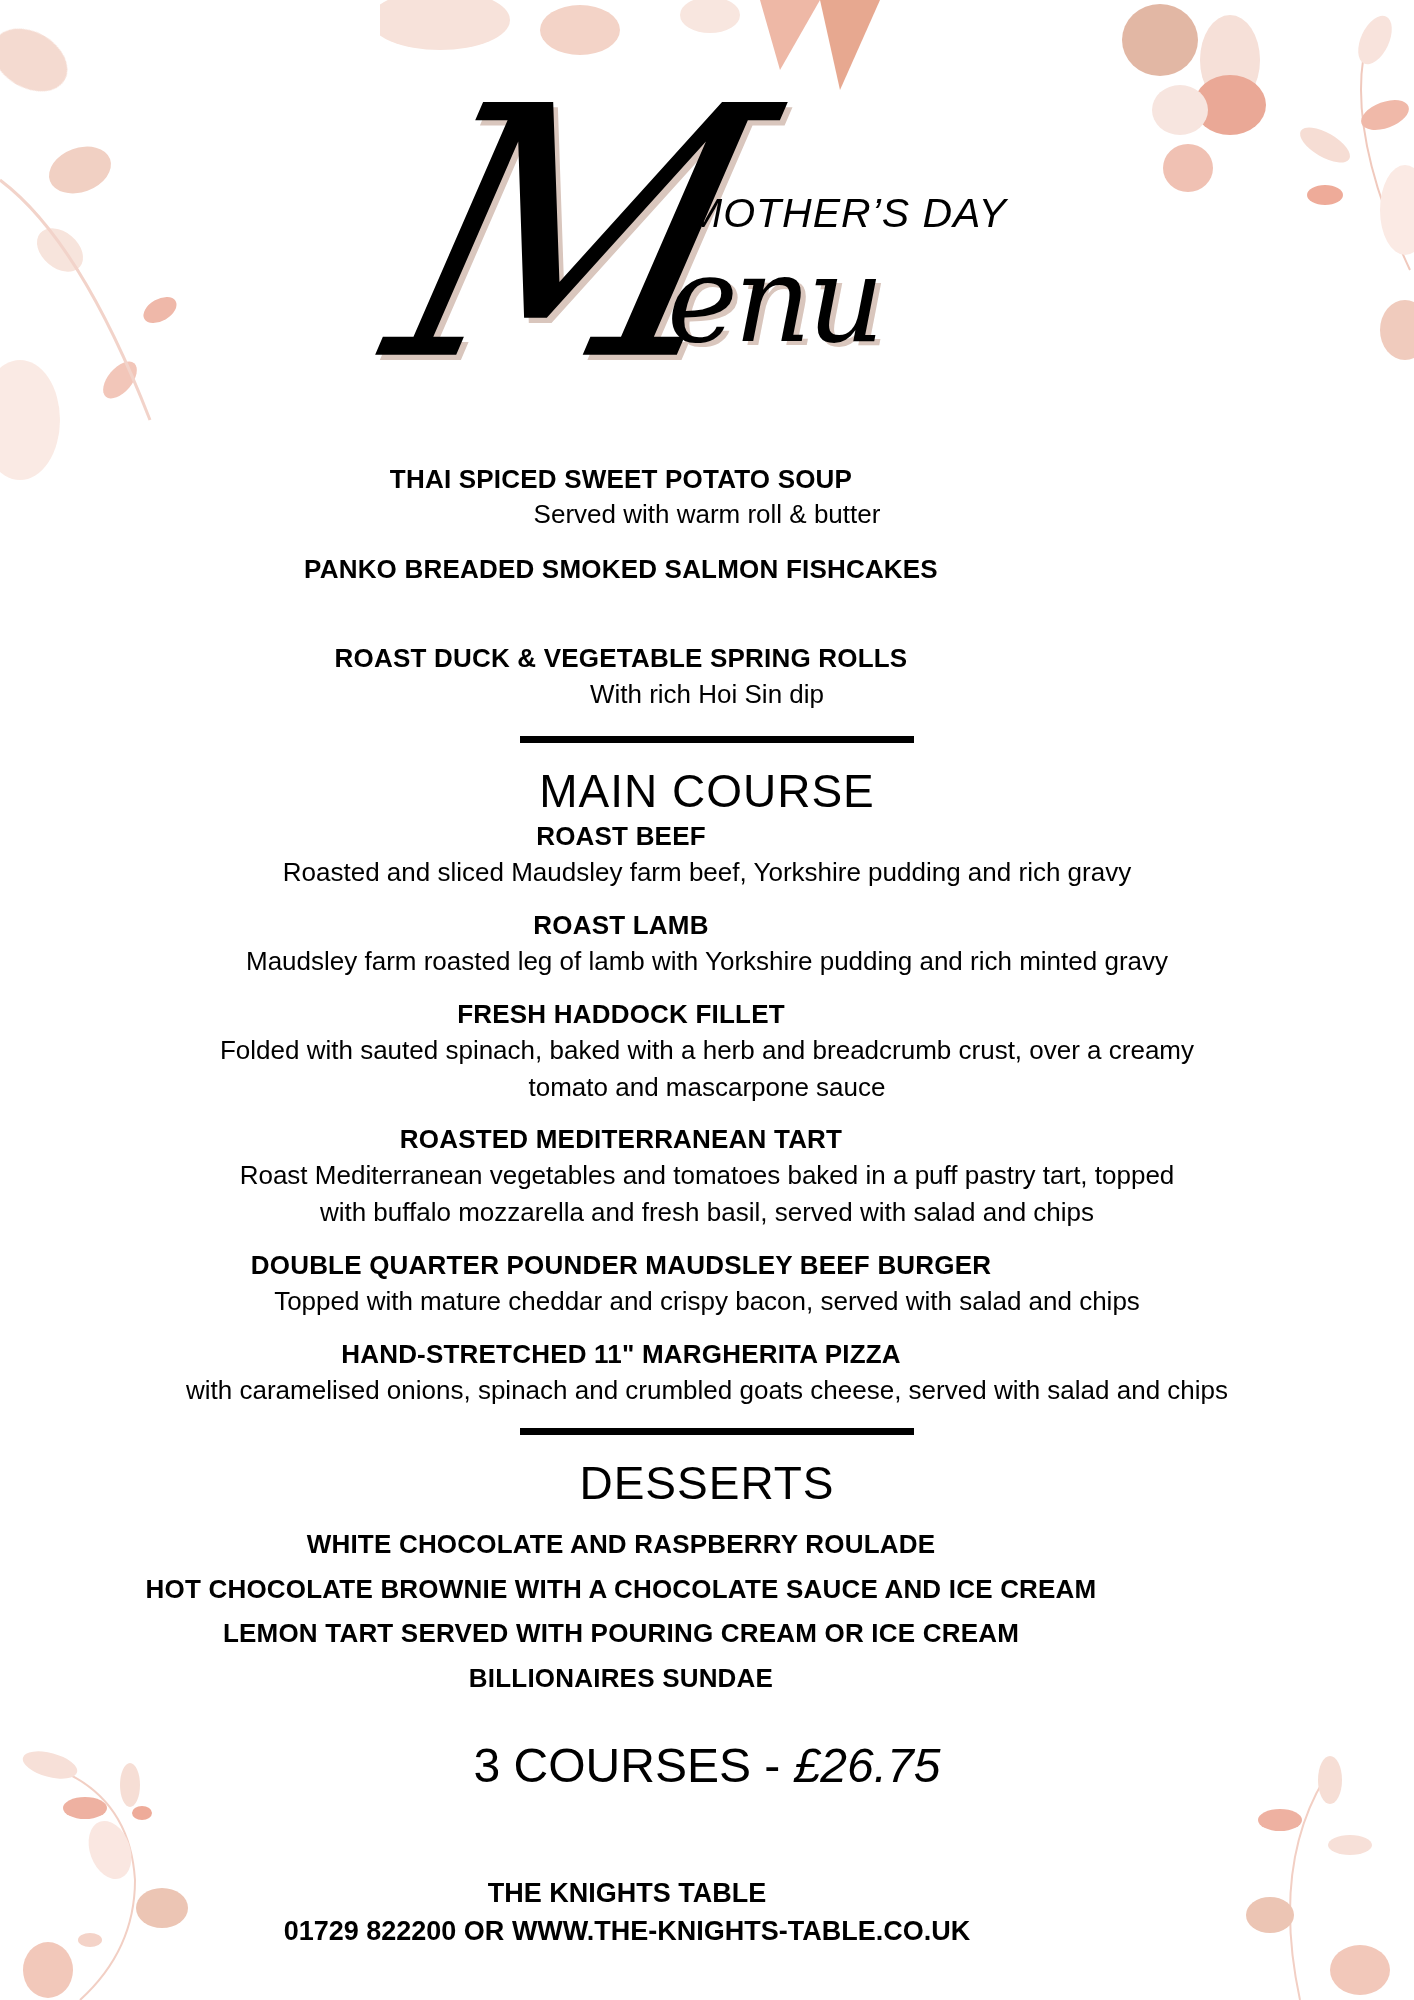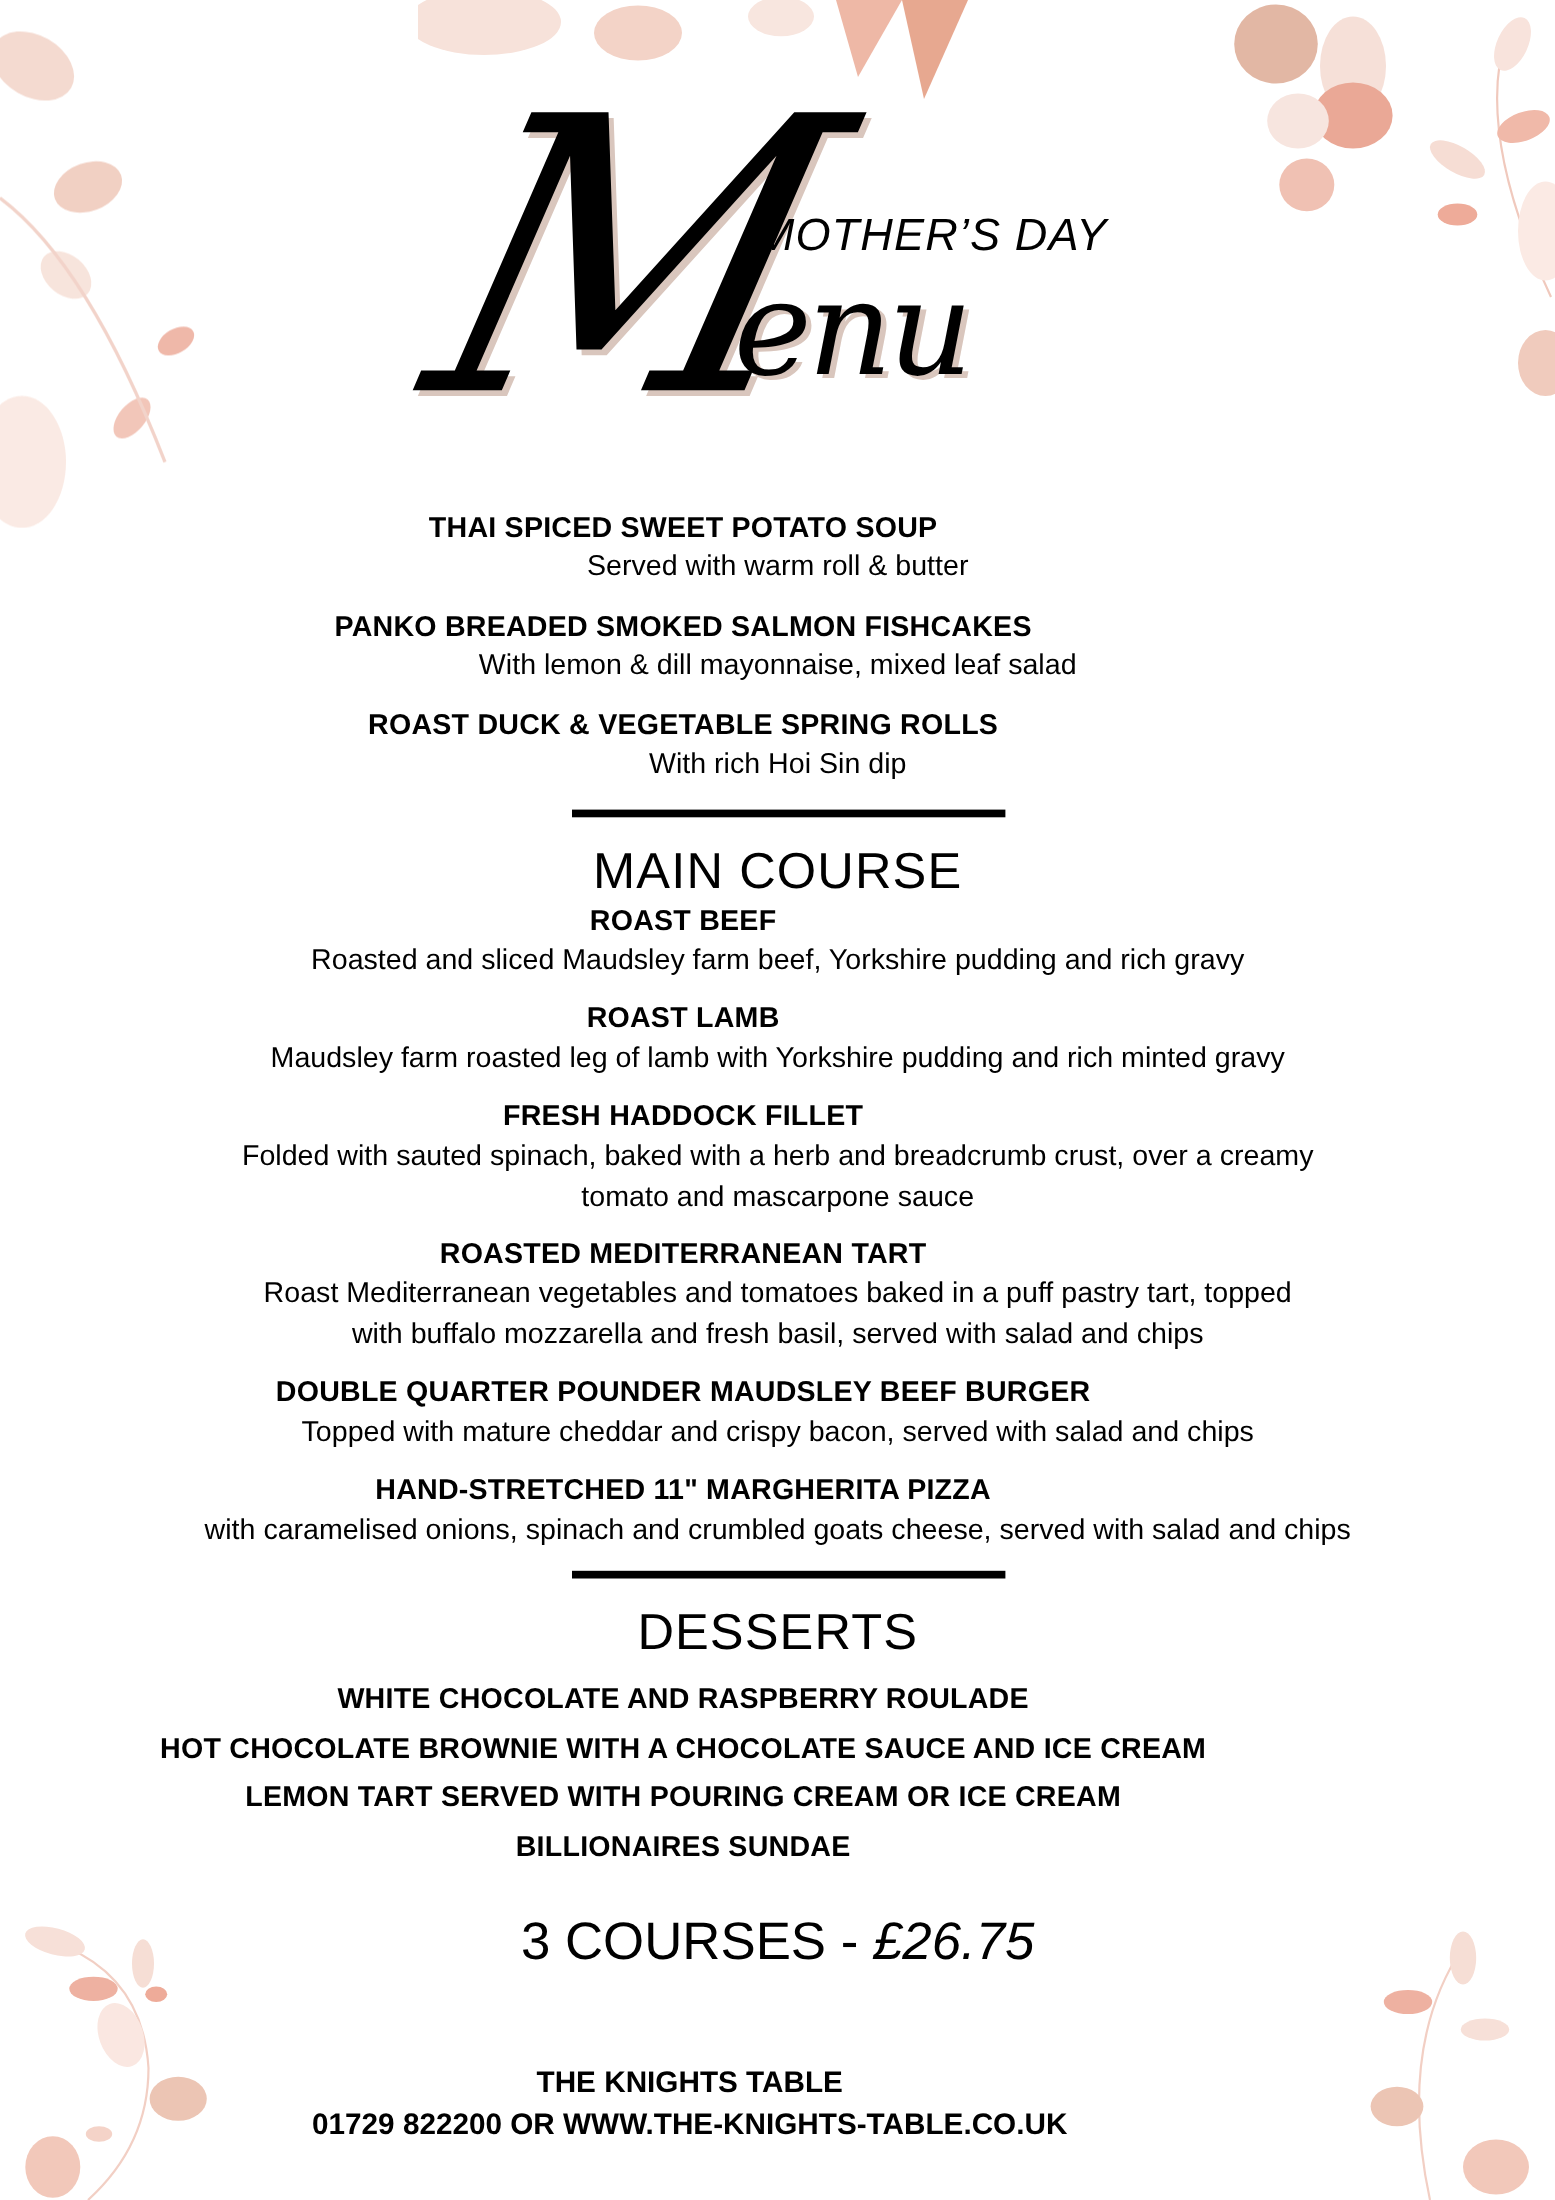--- a/index.html
+++ b/index.html
@@ -121,21 +121,20 @@
     <span class="script-m">M</span>
     <span class="script-enu">enu</span>
     <span class="mothers-day">MOTHER’S DAY</span>
   </div>
 
 
   <div class="item-name" style="top:466px">THAI SPICED SWEET POTATO SOUP</div>
   <div class="item-desc" style="top:496px">Served with warm roll &amp; butter</div>
 
   <div class="item-name" style="top:556px">PANKO BREADED SMOKED SALMON FISHCAKES</div>
-  <div class="item-desc" style="top:586px">With lemon &amp; dill mayonnaise, mixed leaf salad</div>
 
   <div class="item-name" style="top:645px">ROAST DUCK &amp; VEGETABLE SPRING ROLLS</div>
   <div class="item-desc" style="top:676px">With rich Hoi Sin dip</div>
 
   <div class="divider" style="top:736px"></div>
 
   <div class="section-title" style="top:768px">MAIN COURSE</div>
 
   <div class="item-name" style="top:823px">ROAST BEEF</div>
   <div class="item-desc" style="top:854px">Roasted and sliced Maudsley farm beef, Yorkshire pudding and rich gravy</div>

